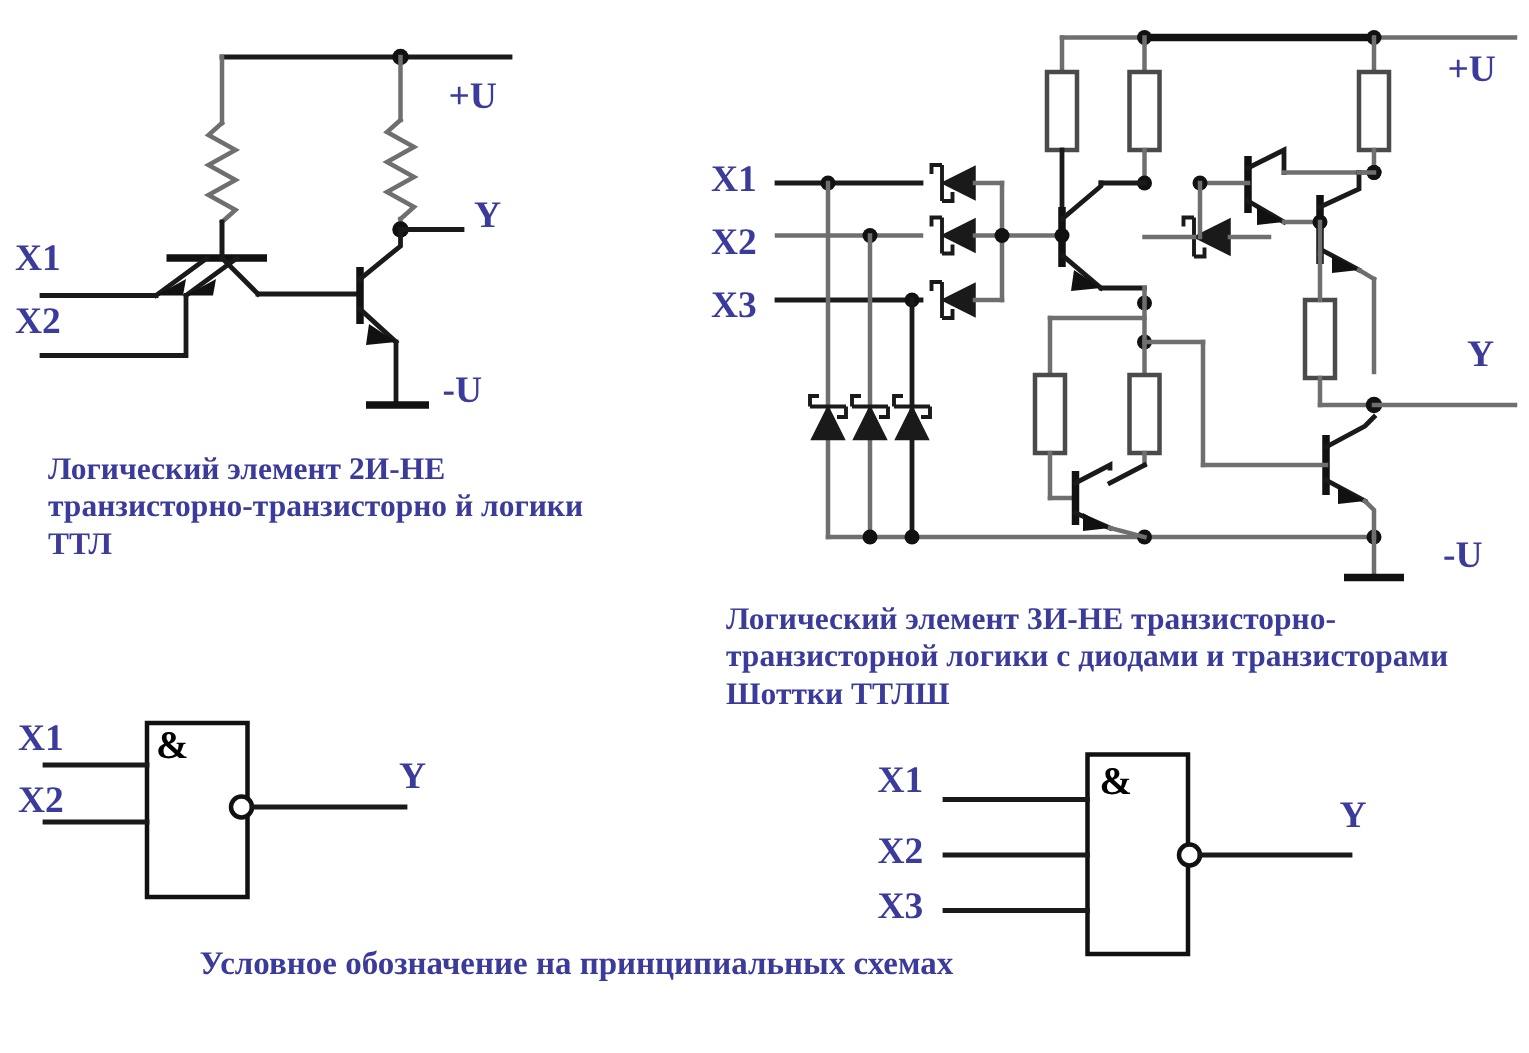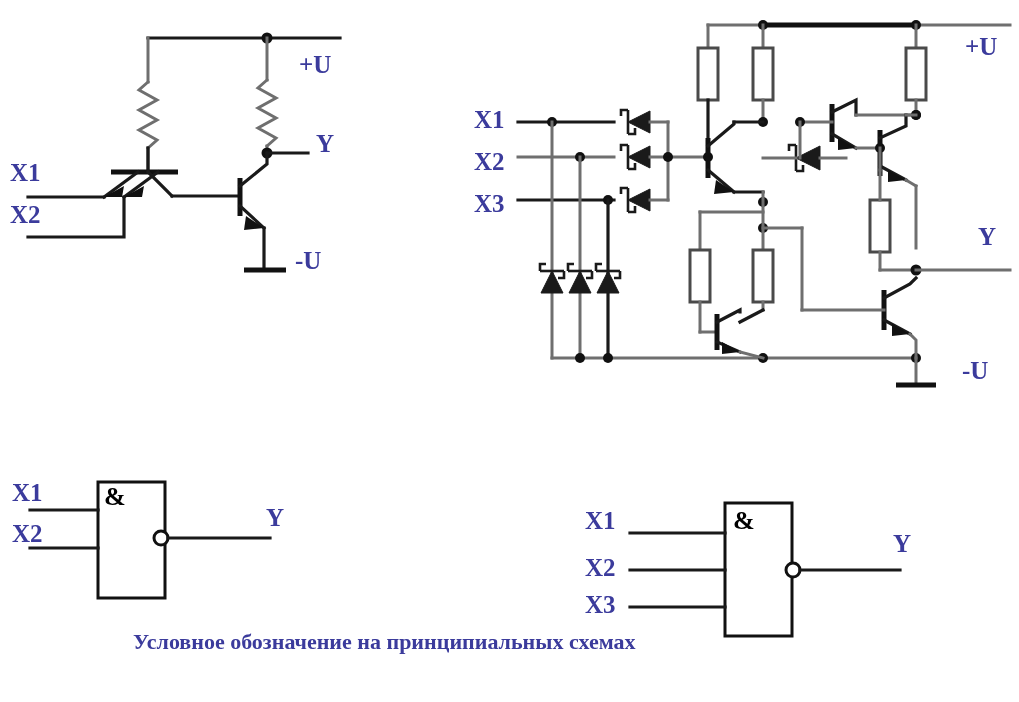--- a/index.html
+++ b/index.html
@@ -340,15 +340,17 @@
   <div class="pin-label" id="lbl-g1-x1">X1</div>
   <div class="pin-label" id="lbl-g1-x2">X2</div>
   <div class="pin-label" id="lbl-g1-y">Y</div>
 
   <div class="gate-amp" id="amp-g2">&amp;</div>
   <div class="pin-label" id="lbl-g2-x1">X1</div>
   <div class="pin-label" id="lbl-g2-x2">X2</div>
   <div class="pin-label" id="lbl-g2-x3">X3</div>
   <div class="pin-label" id="lbl-g2-y">Y</div>
 
+  <div class="cap" id="cap-ttl">Логический элемент 2И-НЕ транзисторно-транзисторно й логики ТТЛ</div>
+  <div class="cap" id="cap-ttlsh">Логический элемент 3И-НЕ транзисторно-транзисторной логики с диодами и транзисторами Шоттки ТТЛШ</div>
   <div class="cap" id="cap-sym">Условное обозначение на принципиальных схемах</div>
 
 </div>
 
 </body></html>

